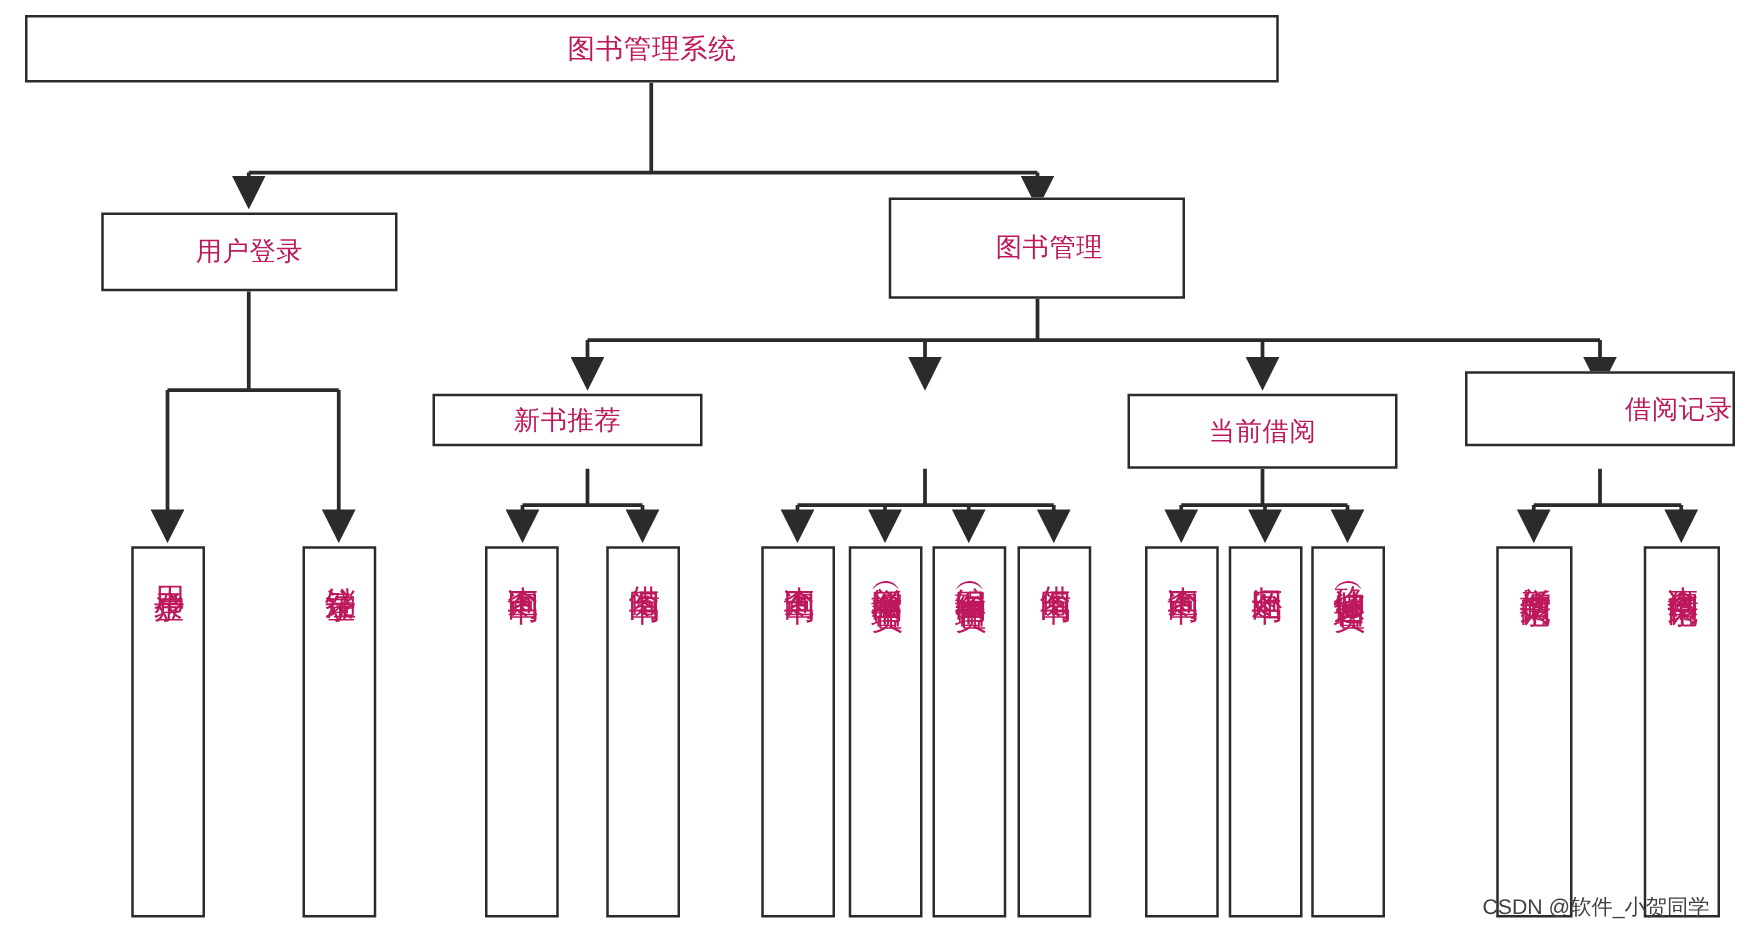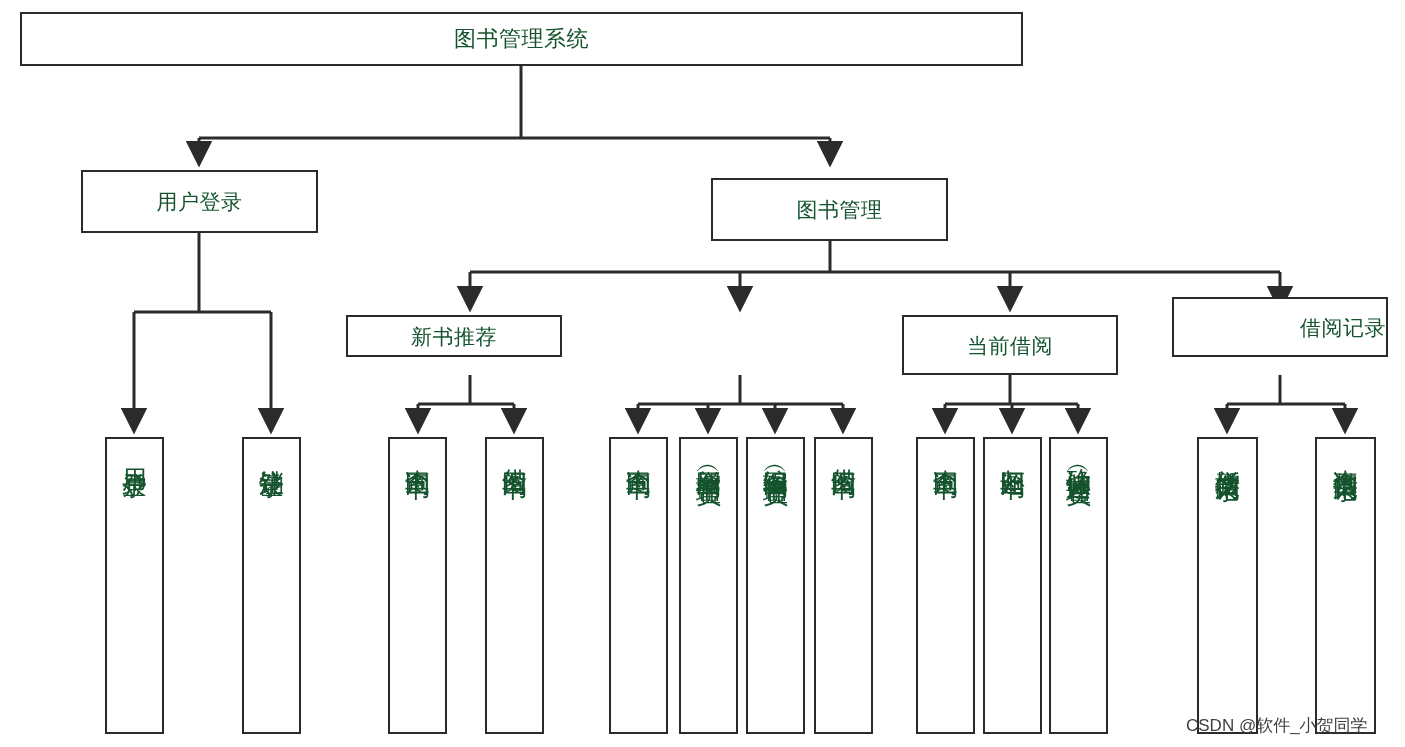--- a/index.html
+++ b/index.html
@@ -30,21 +30,21 @@
     position: absolute;
     box-sizing: border-box;
     background: #ffffff;
     border: 2px solid #2b2b2b;
     display: flex;
     align-items: center;
     justify-content: center;
     z-index: 2;
   }
   .node .label {
-    color: #14532d;
+    color: #be185d;
     text-align: center;
     line-height: 1.0;
     white-space: nowrap;
   }
   
   .node.h .label {
     writing-mode: horizontal-tb;
     font-size: 21px;
     letter-spacing: 0.5px;
   }
@@ -129,21 +129,21 @@
     </g>
   </svg>
 
   <div class="node h root" style="left:20px; top:12px; width:1003px; height:54px;">
     <span class="label">图书管理系统</span>
   </div>
 
   <div class="node h" style="left:81px; top:170px; width:237px; height:63px;">
     <span class="label">用户登录</span>
   </div>
-  <div class="node h" style="left:711px; top:178px; width:237px; height:63px;padding-left:20px;">
+  <div class="node h" style="left:711px; top:158px; width:237px; height:81px;padding-left:20px;">
     <span class="label">图书管理</span>
   </div>
 
   <div class="node h" style="left:346px; top:315px; width:216px; height:42px;">
     <span class="label">新书推荐</span>
   </div>
   <div class="node h" style="left:902px; top:315px; width:216px; height:60px;">
     <span class="label">当前借阅</span>
   </div>
   <div class="node h" style="left:1172px; top:297px; width:216px; height:60px;justify-content:flex-end;">

